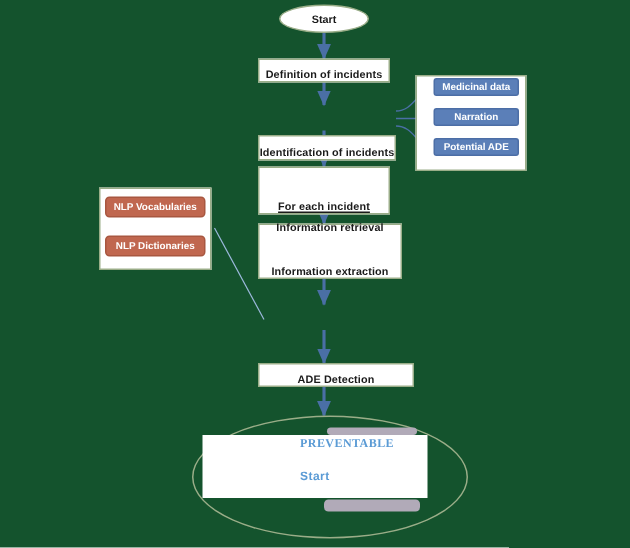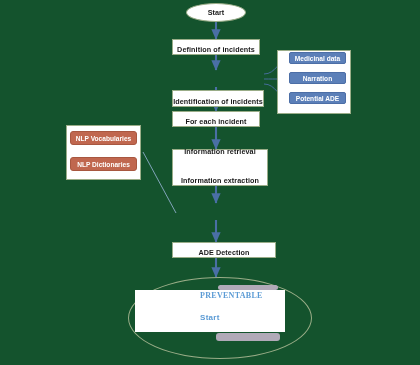--- a/index.html
+++ b/index.html
@@ -156,21 +156,21 @@
   </div>
 
   <div class="proc" style="left:172px; top:39px; width:88px; height:16px;">
     <span>Definition of incidents</span>
   </div>
 
   <div class="proc" style="left:172px; top:70px; width:92px; height:17px;margin-top:20px;">
     <span>Identification of incidents</span>
   </div>
 
-  <div class="proc" style="left:172px; top:111px; width:88px; height:16px;">
+  <div class="proc" style="left:172px; top:111px; width:88px; height:32px;text-decoration:underline;">
     <span>For each incident</span>
   </div>
 
   <div class="proc" style="left:172px; top:149px; width:96px; height:37px;">
     <span>Information retrieval</span>
     <span class="line2">Information extraction</span>
   </div>
 
 
   <div class="proc" style="left:172px; top:242px; width:104px; height:16px;">

